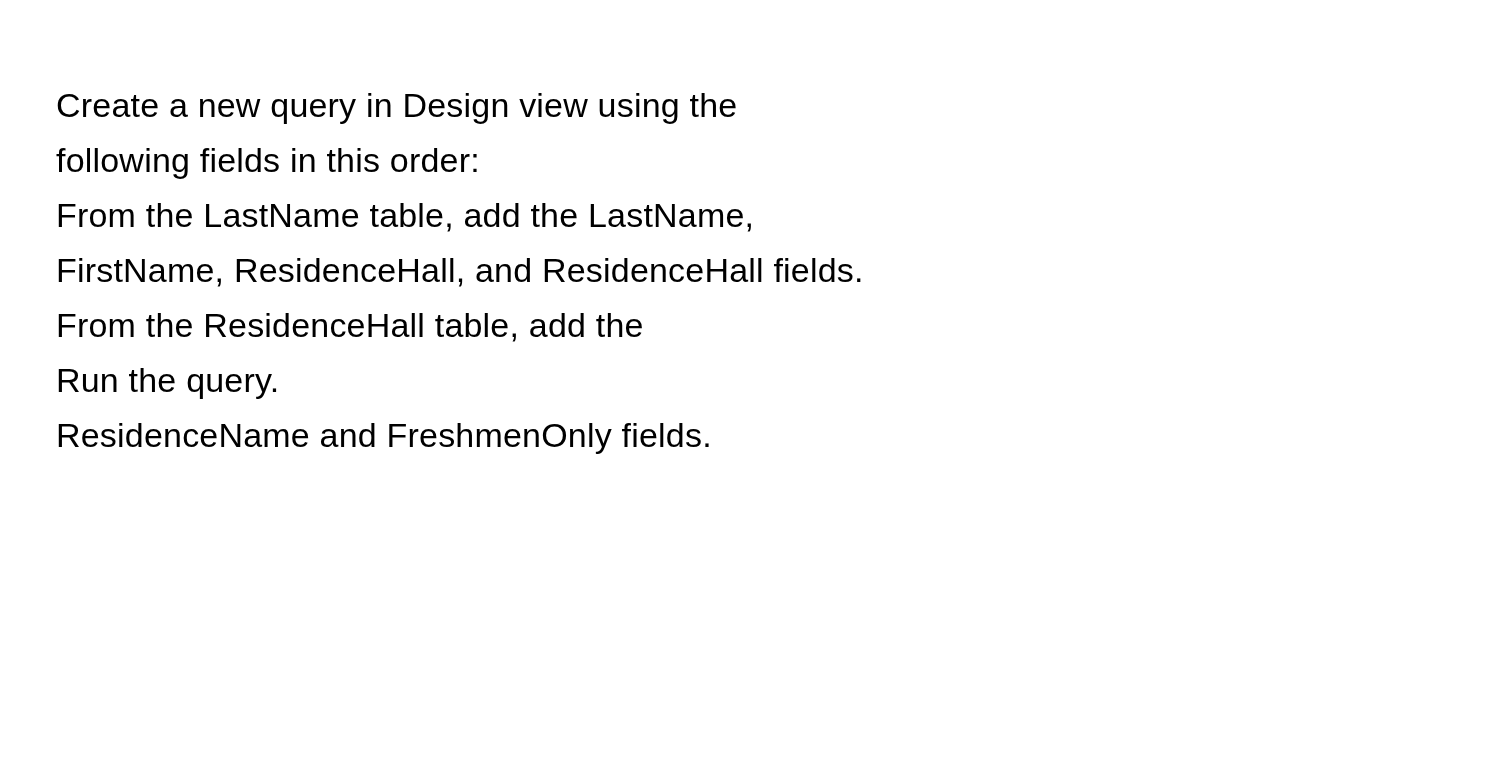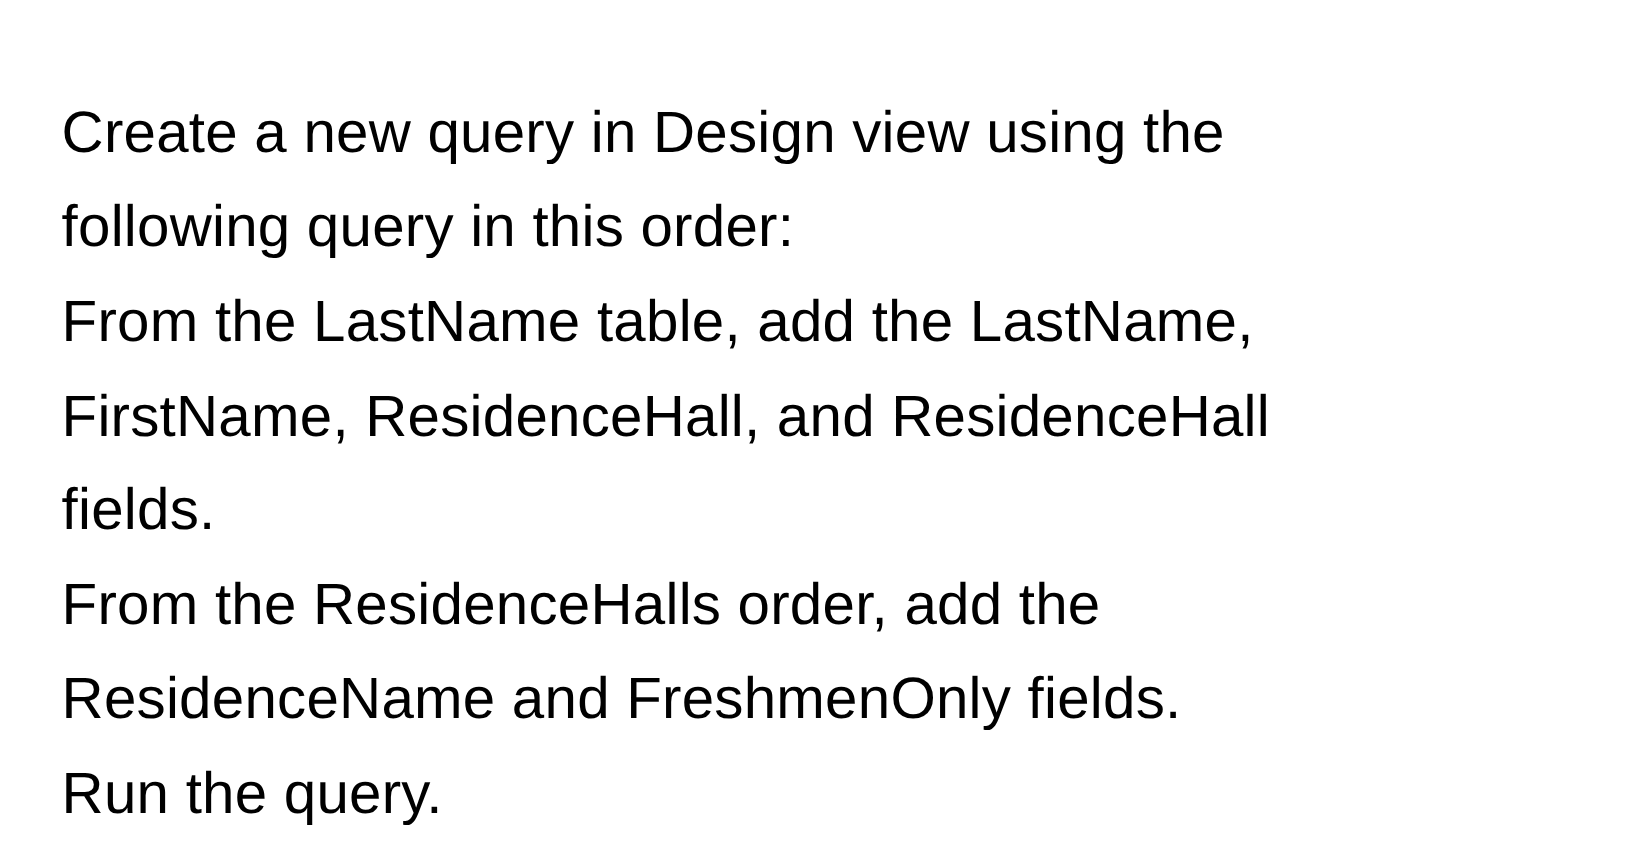--- a/index.html
+++ b/index.html
@@ -8,35 +8,35 @@
       box-sizing: border-box;
     }
     body {
       width: 1500px;
       height: 776px;
       background: #ffffff;
       font-family: -apple-system, BlinkMacSystemFont, "Segoe UI", Helvetica, Arial, sans-serif;
       padding: 78px 56px;
     }
     .instruction-text {
-      font-size: 53px;
+      font-size: 34px;
       line-height: 1.62;
       color: #000000;
       font-weight: 400;
       letter-spacing: 0.2px;
       max-width: 1200px;
     }
     .line {
       display: block;
     }
   </style>
 </head>
 <body>
 
 <div class="instruction-text">
   <span class="line">Create a new query in Design view using the</span>
-  <span class="line">following query in this order:</span>
+  <span class="line">following fields in this order:</span>
   <span class="line">From the LastName table, add the LastName,</span>
   <span class="line">FirstName, ResidenceHall, and ResidenceHall fields.</span>
-  <span class="line">From the ResidenceHalls order, add the</span>
+  <span class="line">From the ResidenceHall table, add the</span>
+  <span class="line">Run the query.</span>
   <span class="line">ResidenceName and FreshmenOnly fields.</span>
-  <span class="line">Run the query.</span>
 </div>
 
 </body></html>

